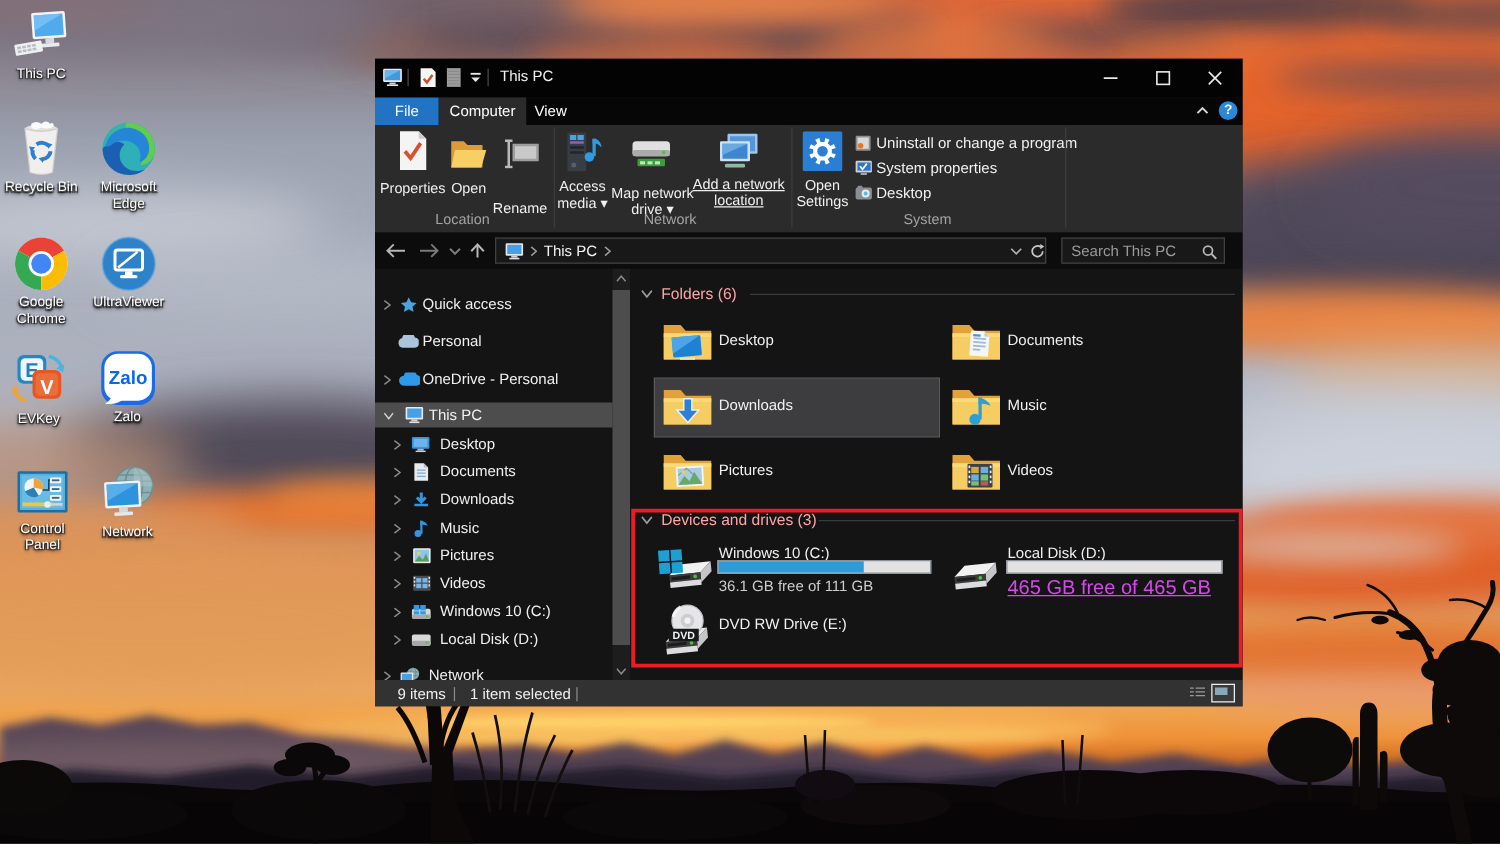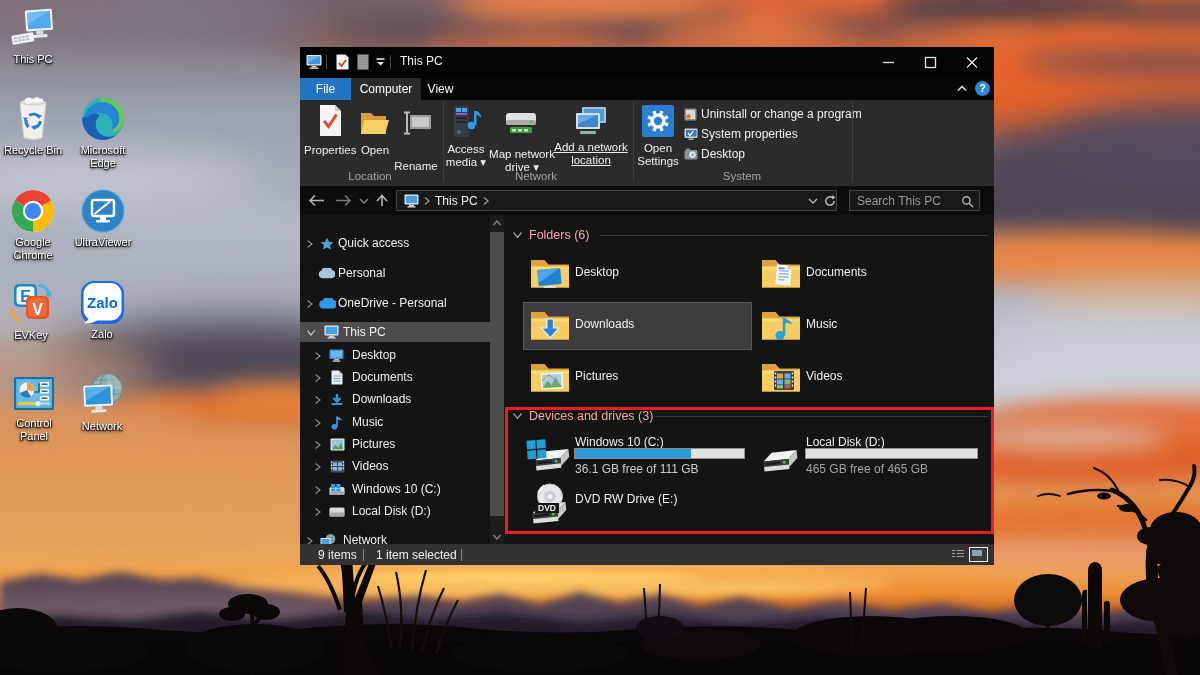--- a/index.html
+++ b/index.html
@@ -865,21 +865,21 @@
             <path d="M7,25 L16,17 L41,17 L32,25 Z" fill="#f1f1f1"></path>
             <path d="M32,25 L41,17 L41,25 L32,33 Z" fill="#c6c6c8"></path>
             <rect x="7" y="25" width="25" height="5.5" fill="#3c3c3e"></rect>
             <rect x="7" y="30.5" width="25" height="4.5" fill="#dcdcde"></rect>
             <rect x="8.5" y="26.5" width="15" height="2.5" fill="#1c1c1e"></rect>
             <circle cx="27.5" cy="27.8" r="1.5" fill="#49c03a"></circle>
           </g>
         </svg>
         <div class="abs" style="left:51px;top:2px;color:#f0f0f0;font-size:12px;">Local Disk (D:)</div>
         <div class="abs" style="left:50px;top:15px;width:171px;height:9px;background:#e2e2e2;border:1px solid #8a9097;"></div>
-        <div class="abs" style="left:51px;top:29px;color:#a3a3a3;font-size:12px;">465 GB free of 465 GB</div>
+        <div class="abs" style="left:51px;top:29px;color:#d946ef;font-size:16px;text-decoration:underline;">465 GB free of 465 GB</div>
       </div>
       <div class="tile" style="left:224px;top:270px;">
         <svg width="46" height="46" viewBox="0 0 46 46" style="left:2px;top:-2px">
           <g transform="rotate(-6 22 34)">
             <path d="M7,29 L16,21 L41,21 L32,29 Z" fill="#e8e8e8"></path>
             <path d="M32,29 L41,21 L41,29 L32,37 Z" fill="#c6c6c8"></path>
             <rect x="7" y="29" width="25" height="5.5" fill="#3c3c3e"></rect>
             <rect x="7" y="34.5" width="25" height="4.5" fill="#dcdcde"></rect>
             <rect x="8.5" y="30.5" width="15" height="2.5" fill="#1c1c1e"></rect>
             <circle cx="27.5" cy="31.8" r="1.5" fill="#49c03a"></circle>

